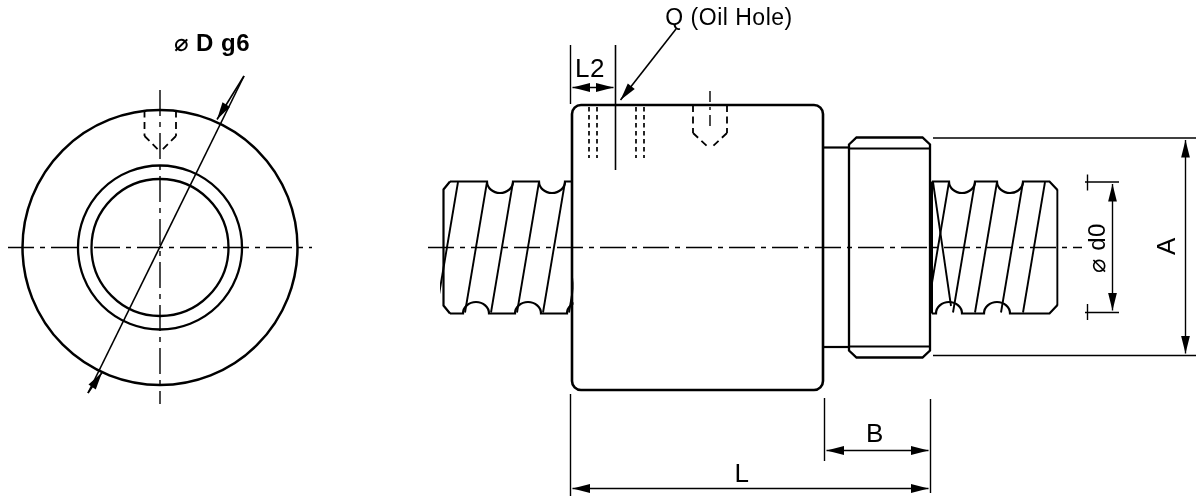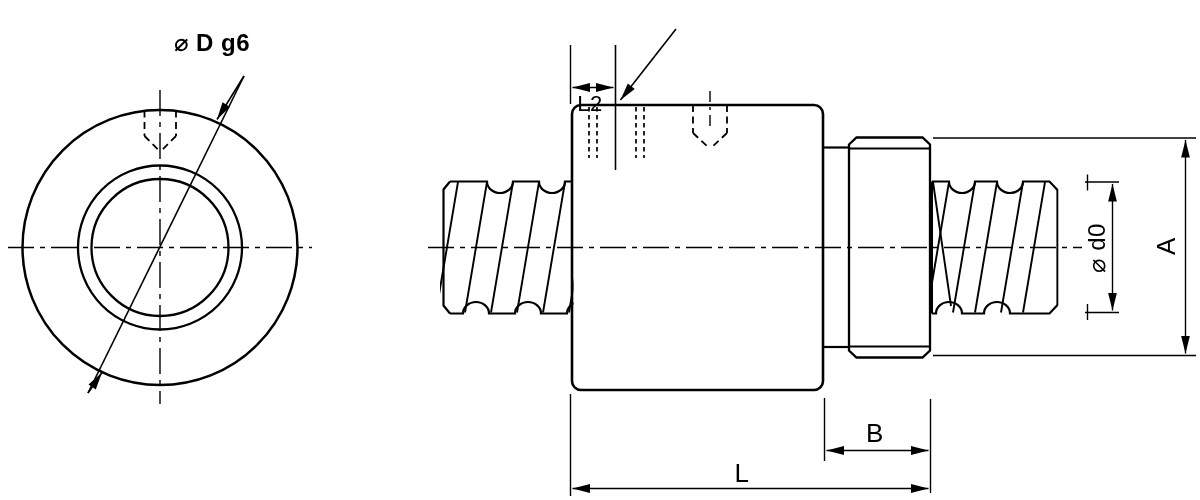--- a/index.html
+++ b/index.html
@@ -8,21 +8,21 @@
     font-family:"Liberation Sans","DejaVu Sans",sans-serif;overflow:hidden;
   }
   #stage svg{position:absolute;left:0;top:0;}
   .lbl{
     position:absolute;color:#000;white-space:nowrap;
     transform:translate(-50%,-50%);line-height:1;letter-spacing:0.5px;
   }
   .lbl.rot{transform:translate(-50%,-50%) rotate(-90deg);}
   .f24{font-size:24px;}
   .f23{font-size:23px;}
-  .f22{font-size:22px;margin-top:36px;}
+  .f22{font-size:26px;}
   .f26{font-size:26px;}
 </style>
 </head>
 <body>
 
 <div id="stage">
 
 <svg width="1200" height="500" viewBox="0 0 1200 500">
   <defs>
     <marker id="arrE" markerUnits="userSpaceOnUse" markerWidth="20" markerHeight="12" refX="18.5" refY="6" orient="auto">
@@ -161,19 +161,20 @@
     </g>
 
     <g>
       <line x1="570.5" y1="394" x2="570.5" y2="496"></line>
       <line x1="572.5" y1="488.5" x2="928.5" y2="488.5" marker-start="url(#arrS)" marker-end="url(#arrE)"></line>
     </g>
   </g>
 </svg>
 
 <span class="lbl f24" style="left:212px;top:43px;font-weight:bold;">⌀ D g6</span>
+<span class="lbl f23" style="left:729px;top:17px;">Q (Oil Hole)</span>
 <span class="lbl f22" style="left:590px;top:68px;">L2</span>
 <span class="lbl rot f24" style="left:1097px;top:248px;">⌀ d0</span>
 <span class="lbl rot f26" style="left:1166px;top:246px;">A</span>
 <span class="lbl f26" style="left:875px;top:433px;">B</span>
 <span class="lbl f26" style="left:742px;top:473px;">L</span>
 
 </div>
 
 </body></html>

